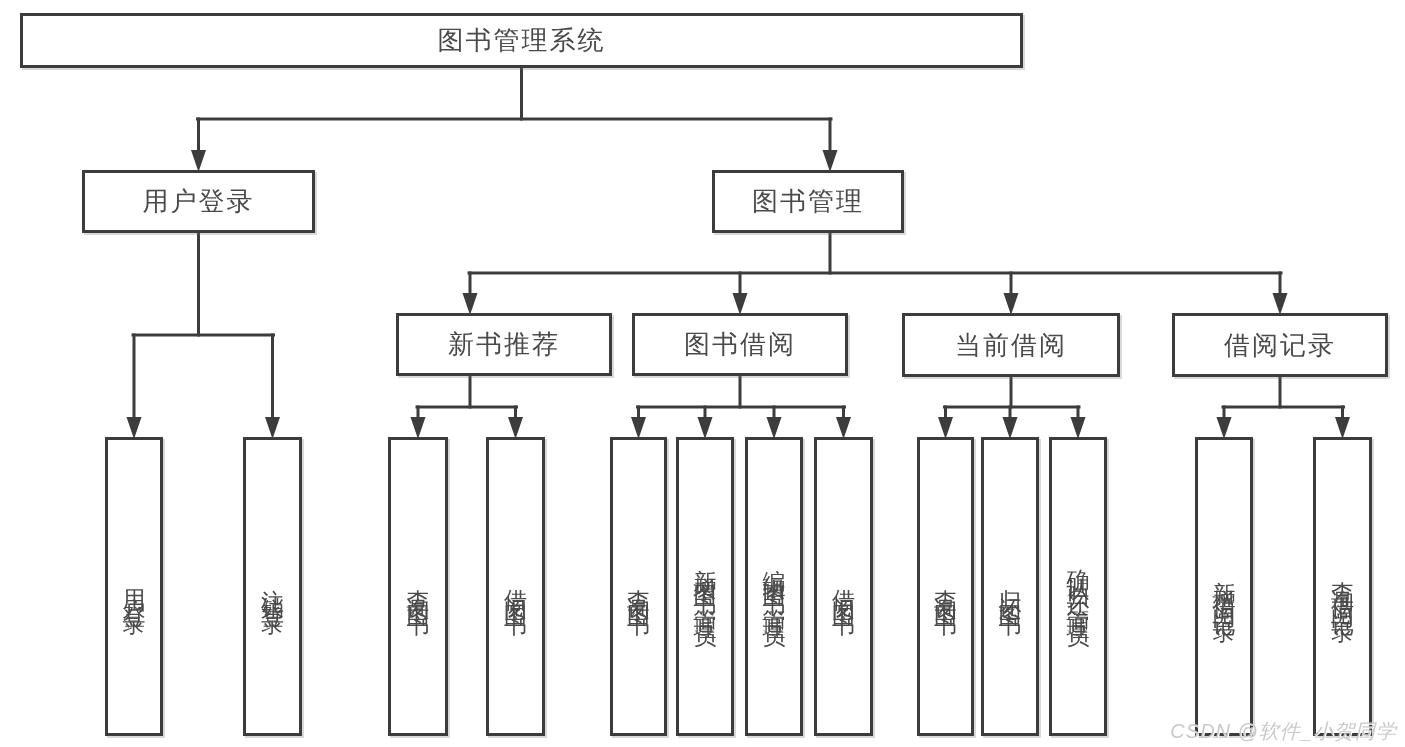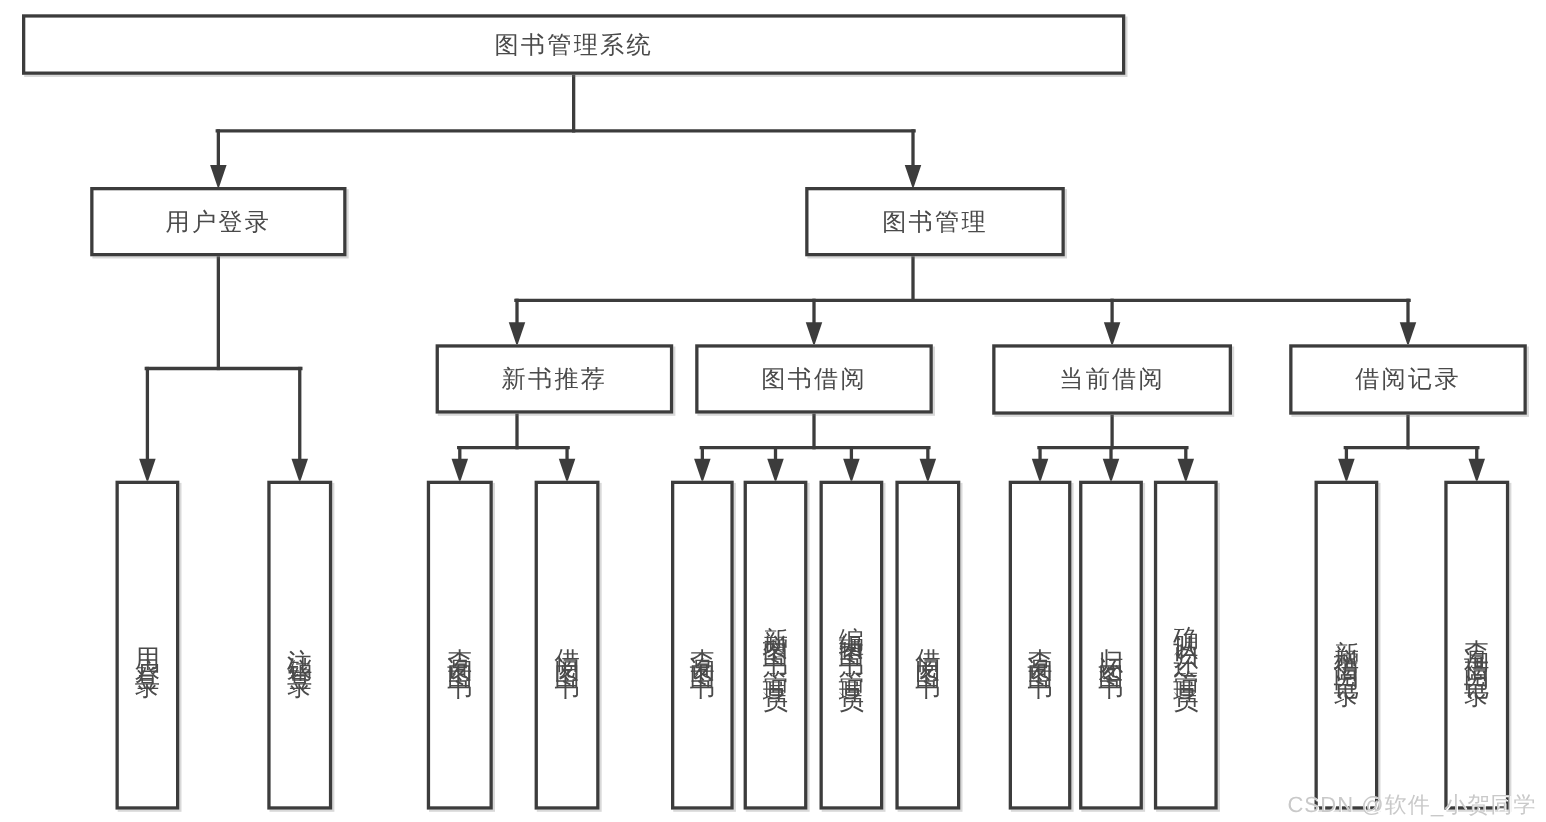--- a/index.html
+++ b/index.html
@@ -21,32 +21,32 @@
     position: absolute;
     box-sizing: border-box;
     background: #ffffff;
     border: 3px solid #3c3c3c;
     color: #4a4a4a;
     display: flex;
     align-items: center;
     justify-content: center;
     box-shadow: 2px 2px 0 rgba(120,120,120,0.28);
   }
-  .node-h { font-size: 22px; letter-spacing: 2px; }
+  .node-h { font-size: 26px; letter-spacing: 2px; }
   .node-v { font-size: 23px; }
   .node-v .lbl {
     writing-mode: vertical-rl;
     letter-spacing: 8px;
     line-height: 1;
     white-space: nowrap;
   }
   
   #n-root            { left: 20px;   top: 13px;  width: 1003px; height: 55px; }
   #n-user_login      { left: 82px;   top: 170px; width: 233px;  height: 63px; }
-  #n-book_mgmt       { left: 732px;  top: 170px; width: 236px;  height: 63px; justify-content: center; }
+  #n-book_mgmt       { left: 712px;  top: 170px; width: 192px;  height: 63px; justify-content: center; }
   #n-new_book_rec    { left: 362px;  top: 313px; width: 216px;  height: 63px; margin-left: 34px; }
   #n-book_borrow     { left: 632px;  top: 313px; width: 216px;  height: 63px; }
   #n-current_borrow  { left: 902px;  top: 313px; width: 218px;  height: 64px; }
   #n-borrow_records  { left: 1172px; top: 313px; width: 216px;  height: 64px; }
   .leaf              { top: 437px; height: 299px; }
   #n-leaf_user_login { left: 105px;  width: 58px; }
   #n-leaf_logout     { left: 243px;  width: 59px; }
   #n-nb_query        { left: 388px;  width: 60px; }
   #n-nb_borrow       { left: 486px;  width: 59px; }
   #n-bb_query        { left: 610px;  width: 57px; }
@@ -59,20 +59,21 @@
   #n-br_add          { left: 1195px; width: 58px; }
   #n-br_query        { left: 1313px; width: 59px; }
   #watermark {
     position: absolute;
     right: 8px;
     bottom: 2px;
     font-size: 20px;
     letter-spacing: 1px;
     color: #c9c9c9;
     text-shadow: 1px 1px 0 #ffffff;
+    font-style: italic;
   }
 </style>
 </head>
 <body>
 
 <div id="canvas">
   <svg id="connectors" width="1405" height="747" viewBox="0 0 1405 747" xmlns="http://www.w3.org/2000/svg">
       <line x1="521.5" y1="67" x2="521.5" y2="119" stroke="#3c3c3c" stroke-width="3" stroke-linecap="square"></line>
       <line x1="197.5" y1="119" x2="831" y2="119" stroke="#3c3c3c" stroke-width="3" stroke-linecap="square"></line>
       <line x1="198.5" y1="119" x2="198.5" y2="156" stroke="#3c3c3c" stroke-width="3" stroke-linecap="square"></line>

